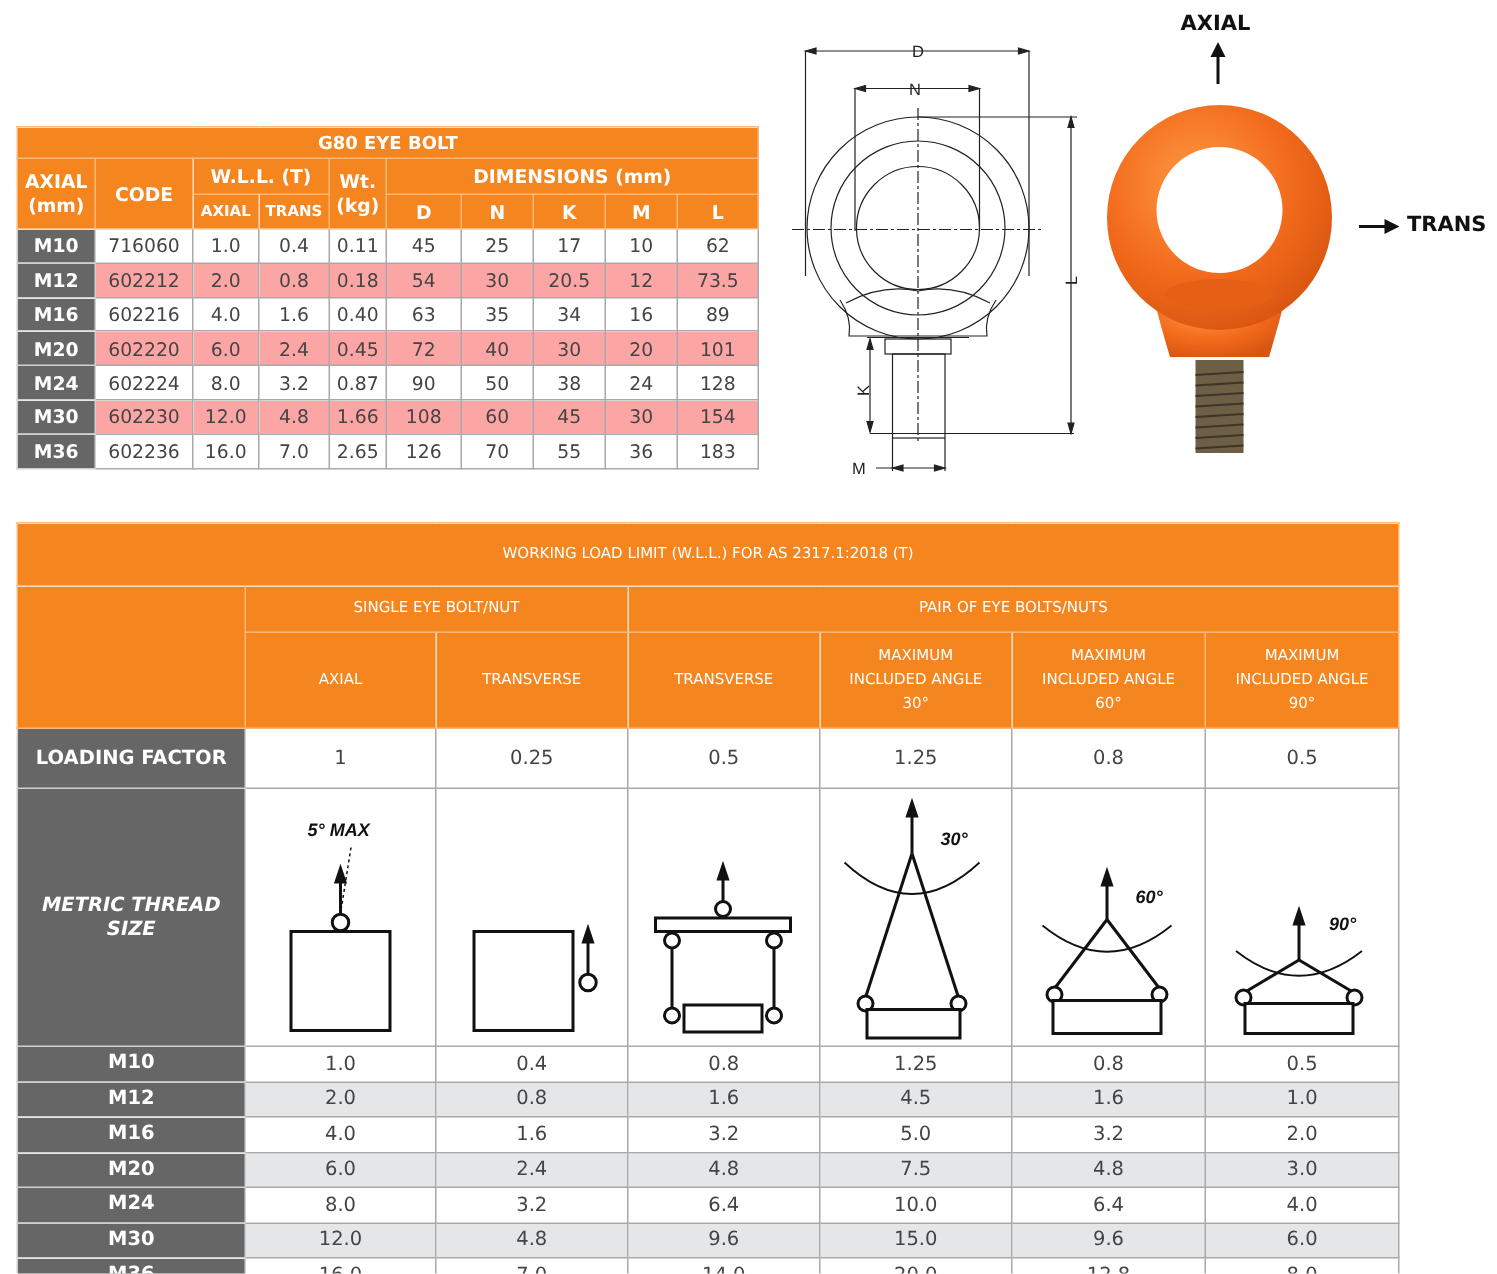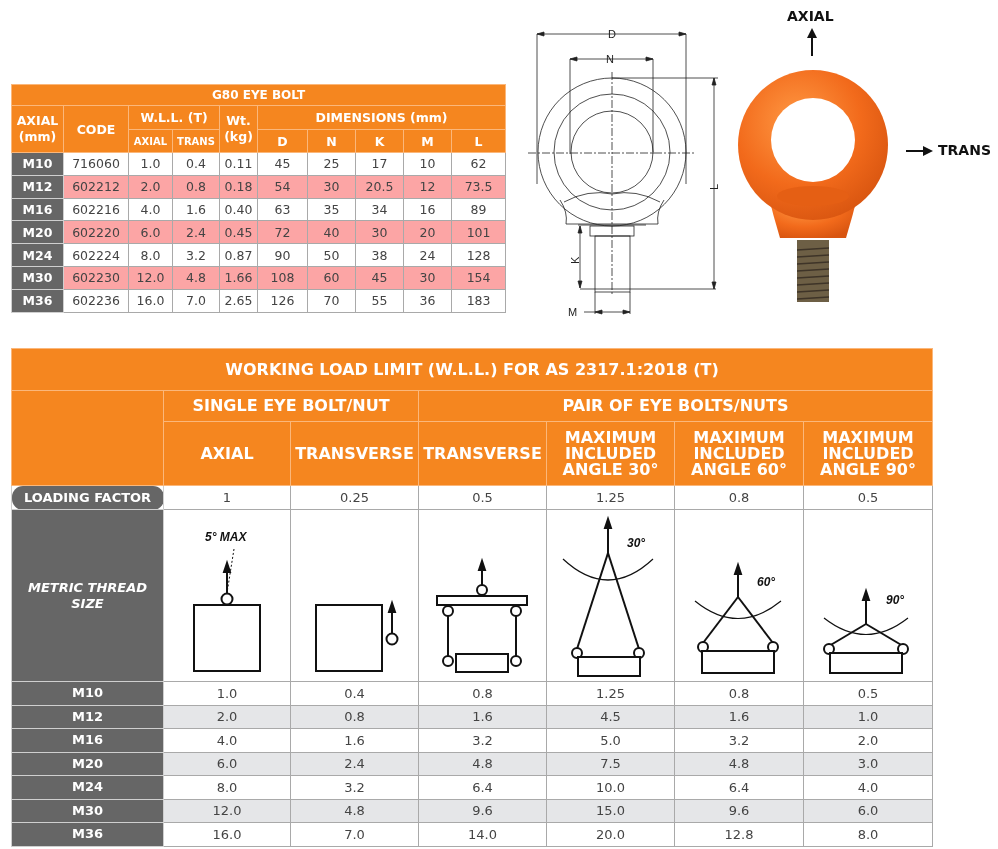--- a/index.html
+++ b/index.html
@@ -15,30 +15,30 @@
   #spec .ttl { height: 21px; font-size: 12px; text-align: center; }
   #spec .h1 { height: 24px; font-size: 12.5px; }
   #spec .h2 { height: 23px; font-size: 10px; }
   #spec .h2big { font-size: 12.5px; }
   #spec td { height: 22.8px; font-size: 12.5px; color: #444; border: 1px solid #a9a9a9; }
   #spec td.sz { background: #666666; color: #fff; font-weight: bold; border-color: #cfcfcf; }
   #spec tr.alt td:not(.sz) { background: #fca5a5; }
 
   
   #wll { left: 11px; top: 348px; width: 921px; }
-  #wll th { background: #f5861f; color: #fff; font-weight: bold; border: 1px solid #fbb77a; font-size: 16px; line-height: 16px; white-space: normal; }
+  #wll th { background: #f5861f; color: #fff; font-weight: normal; border: 1px solid #fbb77a; font-size: 10px; line-height: 16px; white-space: normal; }
   #wll .ttl { height: 42px; }
   #wll .grp { height: 31px; }
   #wll .sub { height: 64px; }
   #wll td { font-size: 13px; color: #444; border: 1px solid #a9a9a9; height: 23.5px; }
   #wll td.lbl { background: #666666; color: #fff; font-weight: bold; border-color: #cfcfcf; font-size: 13px; white-space: normal; line-height: 16px; }
   #wll tr.alt td:not(.lbl) { background: #e5e6e8; }
   #wll tr.diag td { height: 172px; padding: 0; font-style: italic; }
   #wll tr.diag svg { display: block; margin: 0 auto; }
-  #wll tr.lf td { height: 24px; border-radius: 11px; }
+  #wll tr.lf td { height: 40px; }
 
   
   .drawing { position: absolute; left: 528px; top: 24px; width: 200px; height: 300px; }
   .photo { position: absolute; left: 725px; top: 0; width: 273px; height: 320px; }
   .axial-lbl { position: absolute; left: 787px; top: 8px; font-weight: bold; font-size: 14px; color: #111; }
   .trans-lbl { position: absolute; left: 938px; top: 142px; font-weight: bold; font-size: 14px; color: #111; }
 </style>
 </head>
 <body>
 

